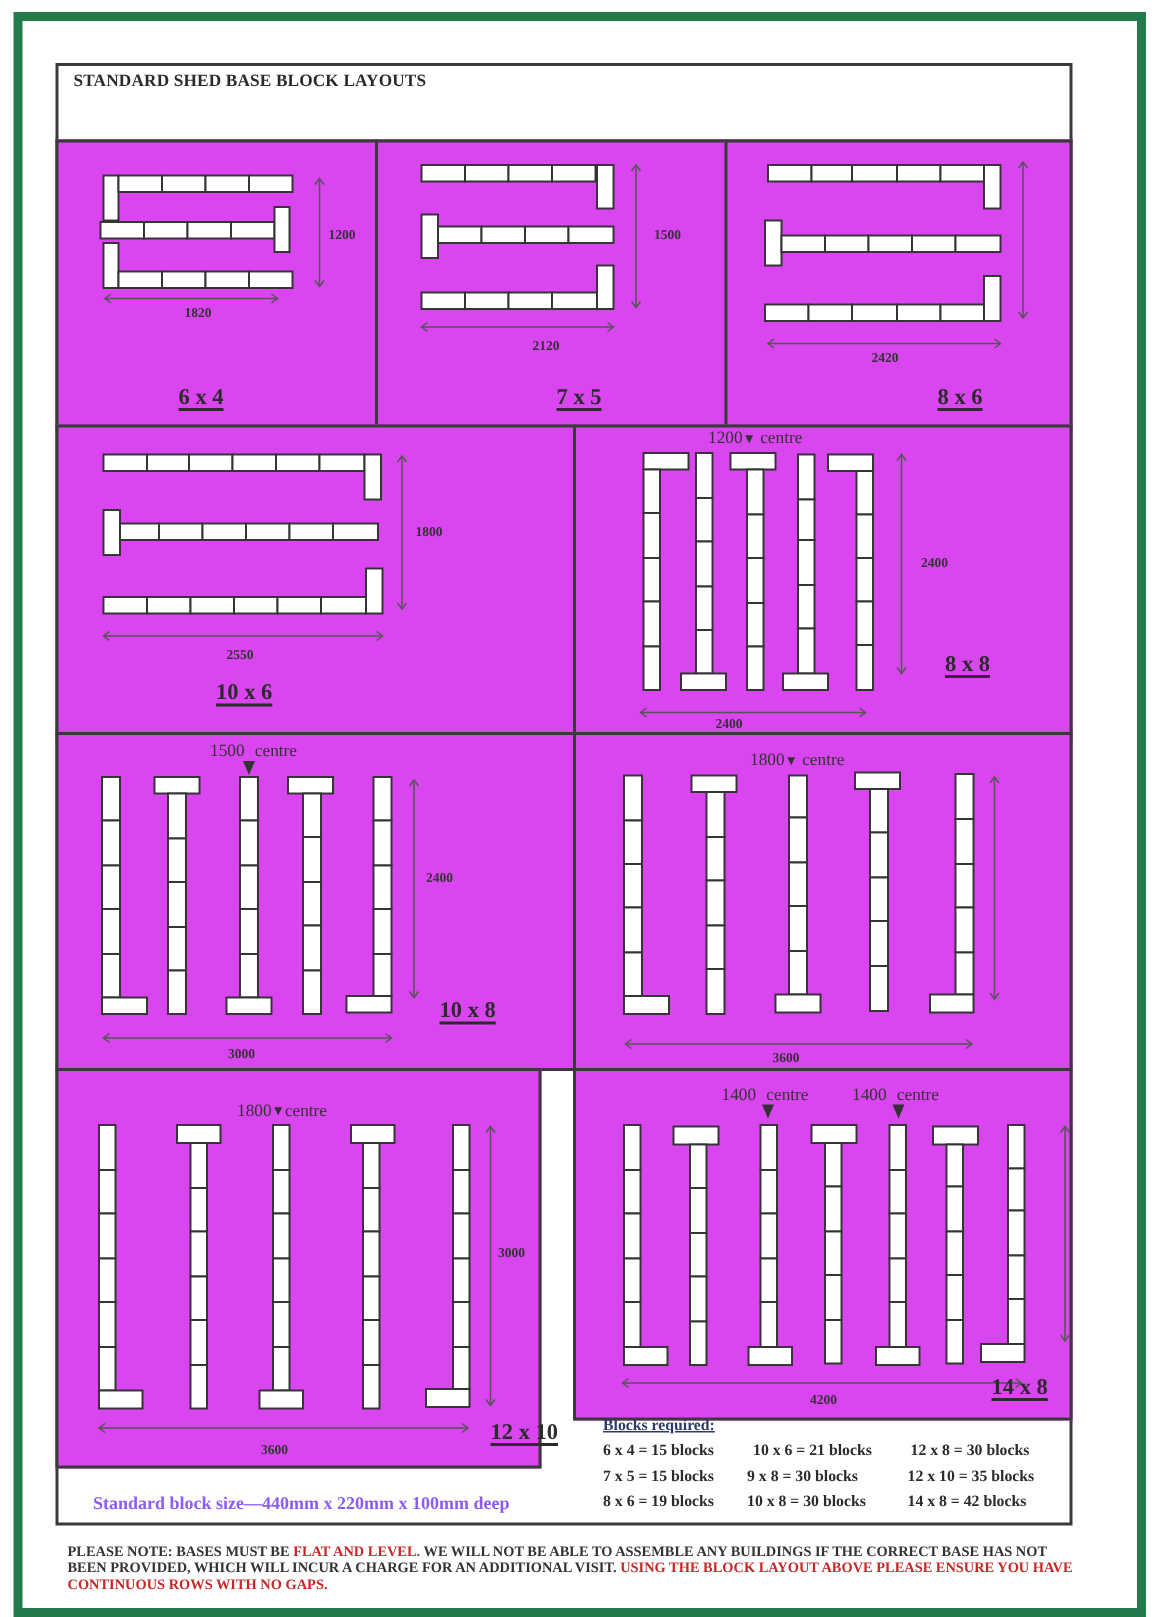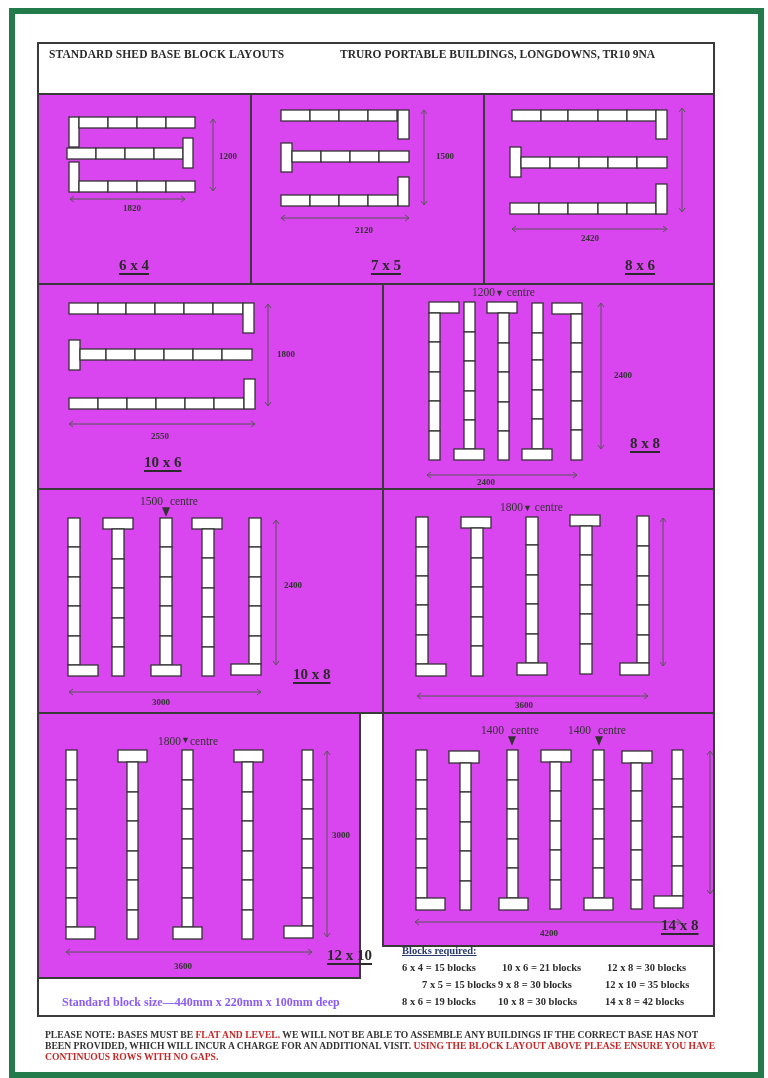--- a/index.html
+++ b/index.html
@@ -30,21 +30,20 @@
   .note .red { color:#c62828; }
 </style>
 </head>
 <body>
 
 <div class="page-border"></div>
 <div class="doc-box"></div>
 
 <div class="header">
   <span class="header-title">STANDARD SHED BASE BLOCK LAYOUTS</span>
-  <span class="header-company">TRURO PORTABLE BUILDINGS, LONGDOWNS, TR10 9NA</span>
 </div>
 
 <div class="panel" style="left:37px;top:93px;width:215px;height:192px;">
   <svg width="215" height="192" stroke="#333" stroke-width="1.3" fill="#fff">
 
     <rect x="30" y="22" width="10" height="30"></rect>
     <rect x="40" y="22" width="29" height="11"></rect>
       <rect x="69" y="22" width="29" height="11"></rect>
       <rect x="98" y="22" width="29" height="11"></rect>
       <rect x="127" y="22" width="29" height="11"></rect>
@@ -446,21 +445,21 @@
 </div>
 
 <div class="blocks-box">
   <span class="blocks-title">Blocks required:</span>
   <div class="blocks-row" style="top:17px;">
     <span style="left:0;">6 x 4 = 15 blocks</span>
     <span style="left:100px;">10 x 6 = 21 blocks</span>
     <span style="left:205px;">12 x 8 = 30 blocks</span>
   </div>
   <div class="blocks-row" style="top:34px;">
-    <span style="left:0;margin-left:20px;">7 x 5 = 15 blocks</span>
+    <span style="left:0;">7 x 5 = 15 blocks</span>
     <span style="left:96px;">9 x 8 = 30  blocks</span>
     <span style="left:203px;">12 x 10 = 35 blocks</span>
   </div>
   <div class="blocks-row" style="top:51px;">
     <span style="left:0;">8 x 6 = 19 blocks</span>
     <span style="left:96px;">10 x 8 = 30  blocks</span>
     <span style="left:203px;">14 x 8 = 42 blocks</span>
   </div>
 </div>
 

